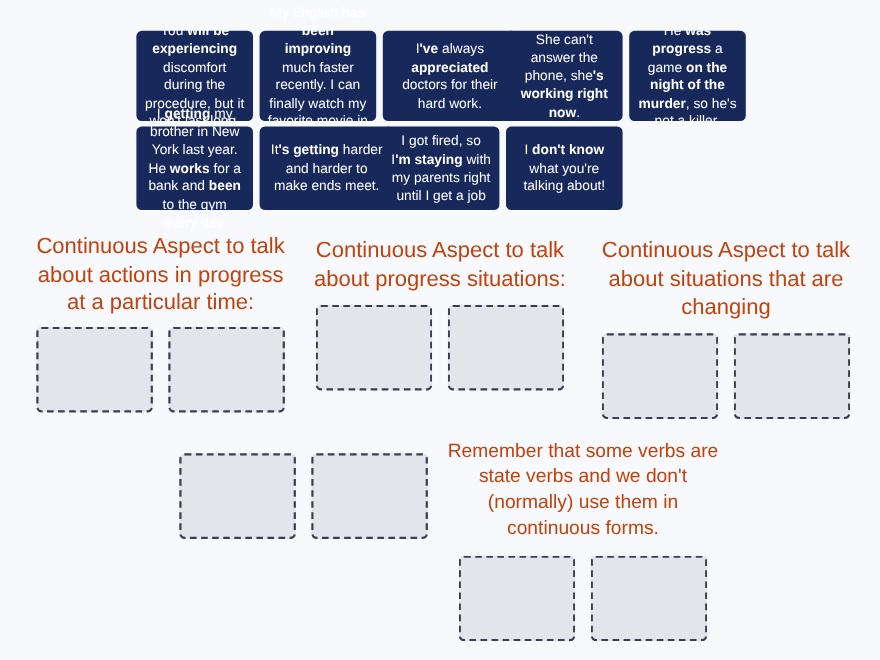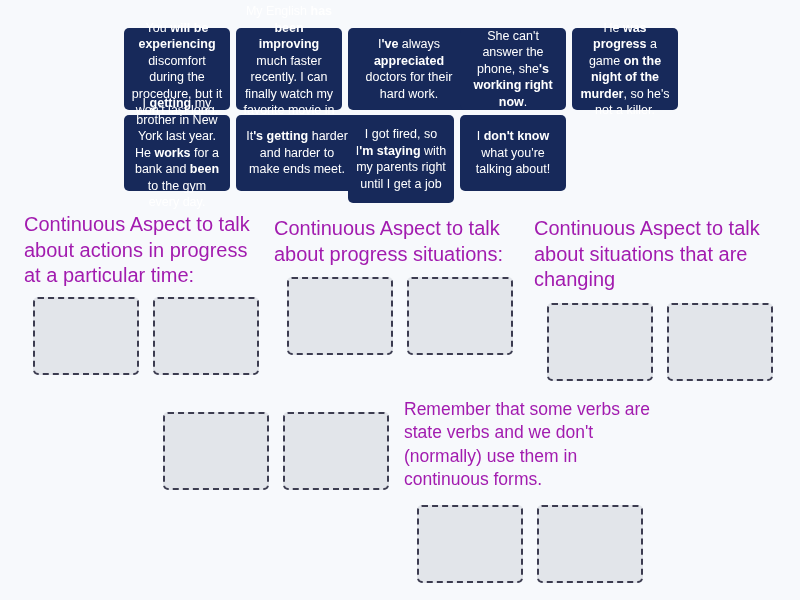--- a/index.html
+++ b/index.html
@@ -43,29 +43,30 @@
 
   
   .c0 { left: 124px; top: 28px;  width: 106px; height: 82px; }
   .c1 { left: 236px; top: 28px;  width: 106px; height: 82px; }
   .c2 { left: 348px; top: 28px;  width: 122px; height: 82px; }
   .c3 { left: 460px; top: 28px;  width: 106px; height: 82px; }
   .c4 { left: 572px; top: 28px;  width: 106px; height: 82px; }
   
   .c5 { left: 124px; top: 115px; width: 106px; height: 76px; }
   .c6 { left: 236px; top: 115px; width: 122px; height: 76px; justify-content: center; }
-  .c7 { left: 348px; top: 115px; width: 106px; height: 88px; }
+  .c7 { left: 348px; top: 115px; width: 106px; height: 76px; }
   .c8 { left: 460px; top: 115px; width: 106px; height: 76px; }
 
   
   .group {
     position: absolute;
   }
   .group-title {
-    color: #a21caf;
+    text-align: center;
+    color: #c2410c;
     font-size: 20px;
     line-height: 1.28;
     font-weight: normal;
   }
   .slots {
     display: flex;
     gap: 14px;
     justify-content: center;
     margin-top: 10px;
   }

